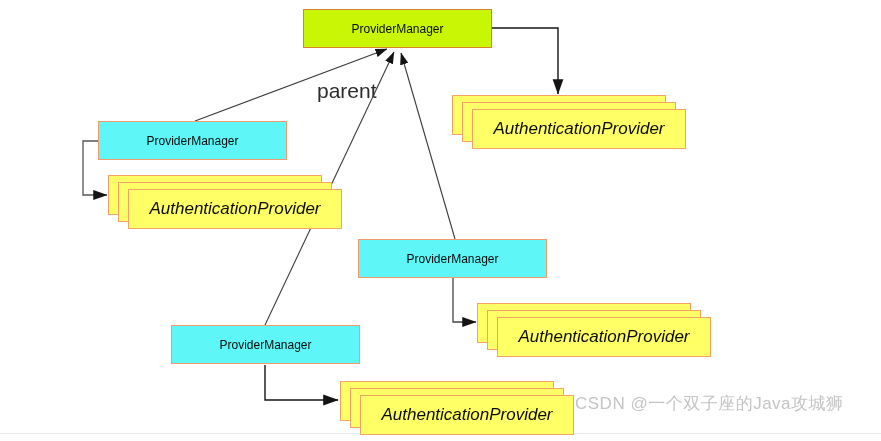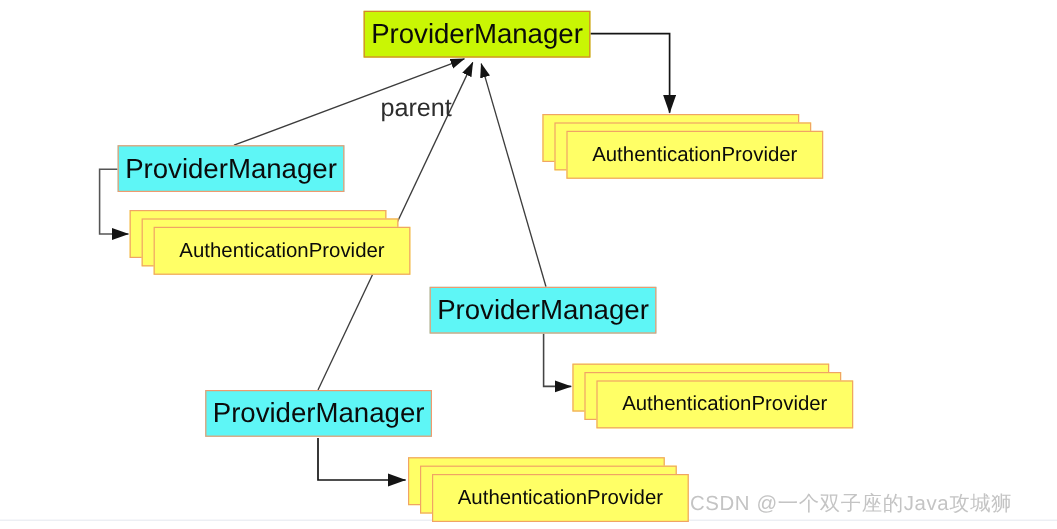--- a/index.html
+++ b/index.html
@@ -4,40 +4,40 @@
 <style>
   html,body{margin:0;padding:0;background:#ffffff;}
   #canvas{
     position:relative;width:881px;height:441px;background:#ffffff;overflow:hidden;
     font-family:"Liberation Sans", sans-serif;
   }
   .edges{position:absolute;left:0;top:0;z-index:1;pointer-events:none;}
   .node{
     position:absolute;z-index:2;box-sizing:border-box;
     display:flex;align-items:center;justify-content:center;
-    font-size:23px;color:#0b0b0b;white-space:nowrap;
+    font-size:12px;color:#0b0b0b;white-space:nowrap;
   }
   .manager{background:#5ef6f6;border:1.5px solid #f09a6e;width:189px;height:39px;}
   .root{background:#c9f604;border:1.5px solid #d5832f;width:189px;height:39px;z-index:3;}
   .stack{position:absolute;z-index:2;width:234px;height:54px;}
   .layer{
     position:absolute;box-sizing:border-box;width:214px;height:40px;
     background:#ffff66;border:1.5px solid #f0a465;
   }
   .layer.back{left:0;top:0;}
   .layer.mid{left:10px;top:7px;}
   .layer.front{
     left:20px;top:14px;display:flex;align-items:center;justify-content:center;
-    font-size:17px;color:#0b0b0b;white-space:nowrap;
+    font-size:17px;color:#0b0b0b;white-space:nowrap;font-style:italic;
   }
   .edge-label{
     position:absolute;z-index:4;font-size:21px;color:#2d2d2d;white-space:nowrap;
   }
   .watermark{
-    position:absolute;z-index:5;left:575px;top:408px;
+    position:absolute;z-index:5;left:575px;top:392px;
     font-size:17px;color:#c4c4c4;white-space:nowrap;letter-spacing:0.5px;
   }
   .bottom-divider{
     position:absolute;z-index:0;left:0;top:433px;width:881px;height:1px;
     background:#e8ebf2;
   }
 </style>
 </head>
 <body>
 

